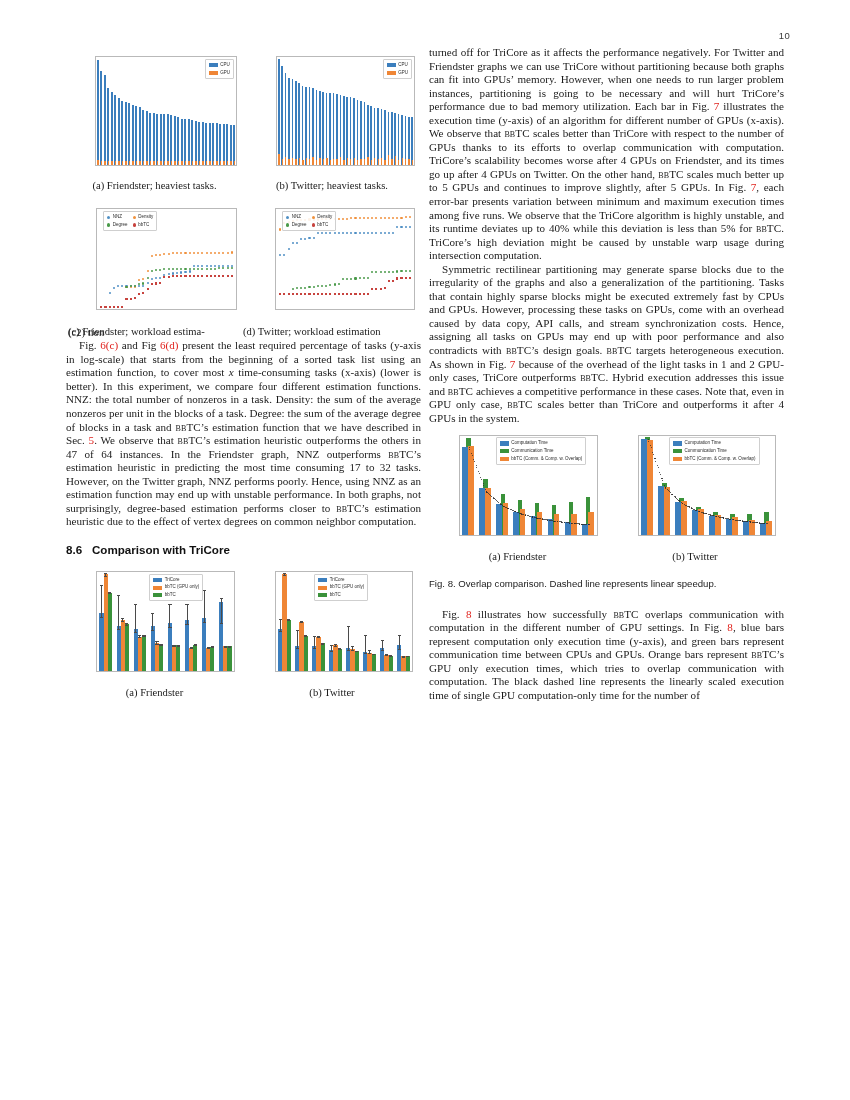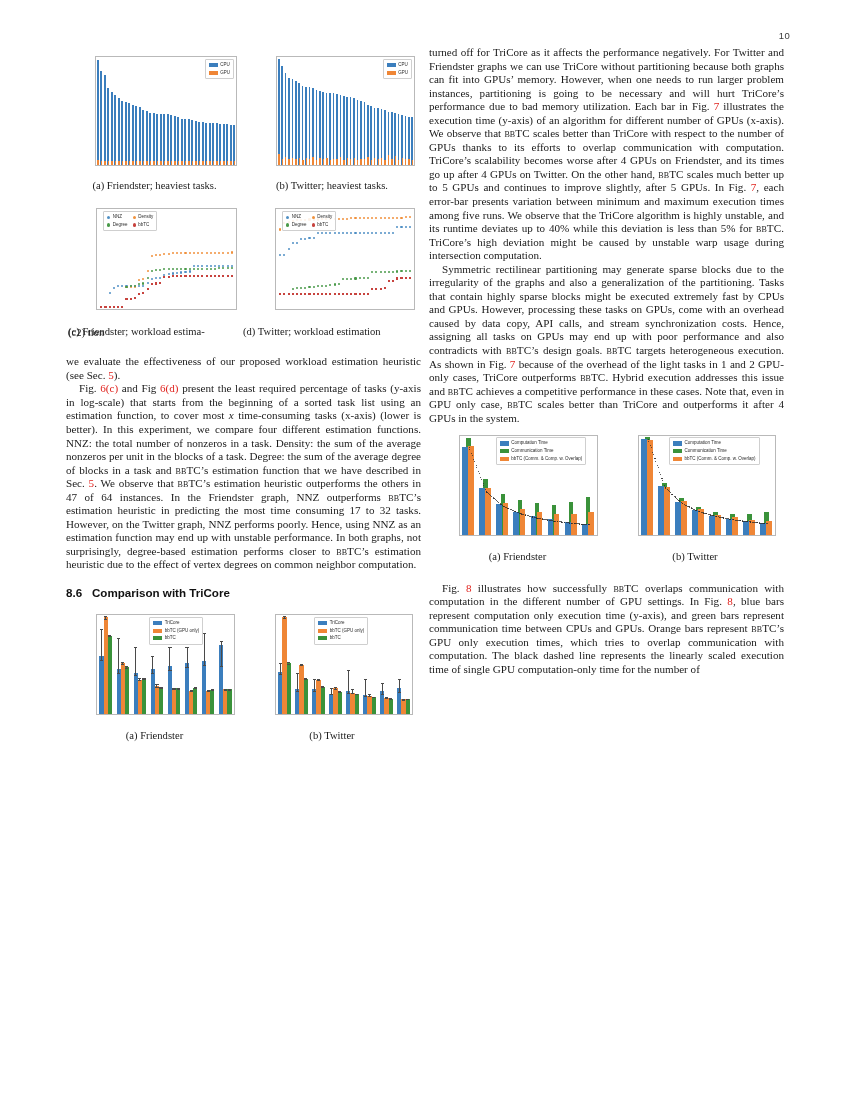--- a/index.html
+++ b/index.html
@@ -665,21 +665,20 @@
                 </div>
               </div>
             </div>
           <div class="subcap" style="margin-top:16px;text-align:left;">(d) Twitter; workload estimation</div>
         </div>
       </div>
       <div class="subcap" style="text-align:left;margin-top:-12px;padding-left:2px;width:60px;">(c2) tion</div>
 
     </div>
 
-    <p class="body noind" style="margin-top:16px;"><span>we evaluate the effectiveness of our proposed workload estimation heuristic (see Sec. </span><span class="ref">5</span><span>).</span></p>
 
     <p class="body"><span>Fig. </span><span class="ref">6(c)</span><span> and Fig </span><span class="ref">6(d)</span><span> present the least required percentage of tasks (y-axis in log-scale) that starts from the beginning of a sorted task list using an estimation function, to cover most </span><span class="mth">x</span><span> time-consuming tasks (x-axis) (lower is better). In this experiment, we compare four different estimation functions. NNZ: the total number of nonzeros in a task. Density: the sum of the average nonzeros per unit in the blocks of a task. Degree: the sum of the average degree of blocks in a task and </span><span class="sc">bbTC</span><span>’s estimation function that we have described in Sec. </span><span class="ref">5</span><span>. We observe that </span><span class="sc">bbTC</span><span>’s estimation heuristic outperforms the others in 47 of 64 instances. In the Friendster graph, NNZ outperforms </span><span class="sc">bbTC</span><span>’s estimation heuristic in predicting the most time consuming 17 to 32 tasks. However, on the Twitter graph, NNZ performs poorly. Hence, using NNZ as an estimation function may end up with unstable performance. In both graphs, not surprisingly, degree-based estimation performs closer to </span><span class="sc">bbTC</span><span>’s estimation heuristic due to the effect of vertex degrees on common neighbor computation.</span></p>
 
     <h3 class="sec"><span class="num">8.6</span><span>Comparison with TriCore</span></h3>
 
     <div class="figblock" style="margin-top:4px;">
       <div class="figrow">
         <div class="chartbox" style="width:177px;">
           <div class="plot" id="p7a" style="margin:6px 8px 0 30px; height:101px;">
               <div class="ytick" style="top:99px;">0</div>
@@ -1354,17 +1353,18 @@
                 </div>
                 <div class="lgrow">
                   <div class="swatch" style="background:#ef8636;"></div>
                   <div>bbTC (Comm. &amp; Comp. w. Overlap)</div>
                 </div>
               </div>
             </div>
           <div class="subcap" style="margin-top:15px;">(b) Twitter</div>
         </div>
       </div>
+      <div class="figcap" style="margin-top:14px;">Fig. 8. Overlap comparison. Dashed line represents linear speedup.</div>
     </div>
 
     <p class="body" style="margin-top:18px;"><span>Fig. </span><span class="ref">8</span><span> illustrates how successfully </span><span class="sc">bbTC</span><span> overlaps communication with computation in the different number of GPU settings. In Fig. </span><span class="ref">8</span><span>, blue bars represent computation only execution time (y-axis), and green bars represent communication time between CPUs and GPUs. Orange bars represent </span><span class="sc">bbTC</span><span>’s GPU only execution times, which tries to overlap communication with computation. The black dashed line represents the linearly scaled execution time of single GPU computation-only time for the number of</span></p>
   </div>
 </div>
 
 </body></html>

